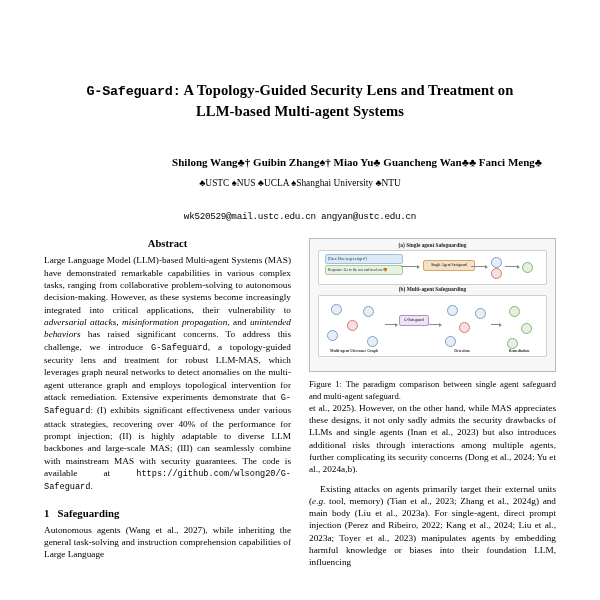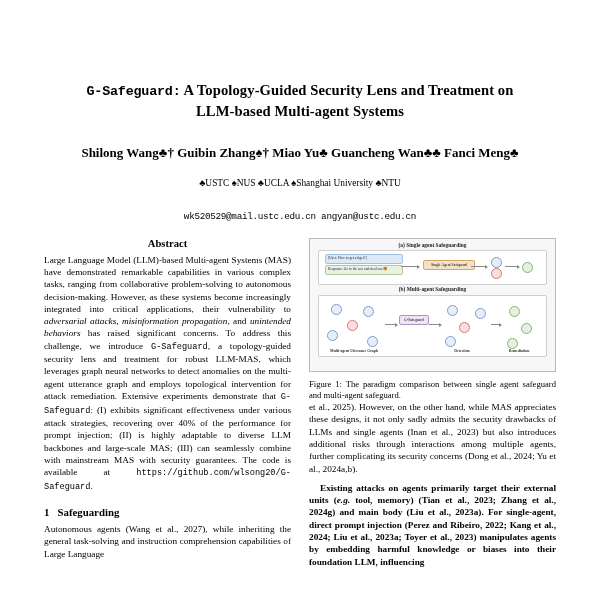--- a/index.html
+++ b/index.html
@@ -30,28 +30,28 @@
     font-weight: bold;
     line-height: 1.45;
     letter-spacing: 0.1px;
   }
   .mono {
     font-family: "Liberation Mono", monospace;
     font-size: 13.4px;
     letter-spacing: -0.2px;
   }
   .authors {
-    margin-top: 19px;
-    font-size: 13px;
+    margin-top: 31px;
+    font-size: 11px;
     font-weight: bold;
     line-height: 1.62;
-    text-align: center;
+    text-align: right;
   }
   .affil {
-    margin-top: 13px;
+    margin-top: 5px;
     font-size: 9.4px;
     line-height: 1.6;
     text-align: center;
   }
   .emails {
     margin-top: 20px;
     font-size: 9.3px;
     font-family: "Liberation Mono", monospace;
     text-align: center;
     letter-spacing: -0.3px;
@@ -82,21 +82,21 @@
     margin: 13px 0 5px 0;
   }
   p.body {
     font-size: 9.25px;
     line-height: 1.33;
     text-align: justify;
     margin: 0 0 7px 0;
     hyphens: auto;
   }
   p.body.noindent { text-indent: 0; }
-  p.body.indent { text-indent: 11px; font-weight: bold; }
+  p.body.indent { text-indent: 11px; }
   .it { font-style: italic; }
   .mn { font-family: "Liberation Mono", monospace; font-size: 8.6px; }
 
   
   .figure-box {
     border: 1px solid #b9b9b9;
     background: #f7f7f7;
     height: 134px;
     position: relative;
     box-sizing: border-box;

